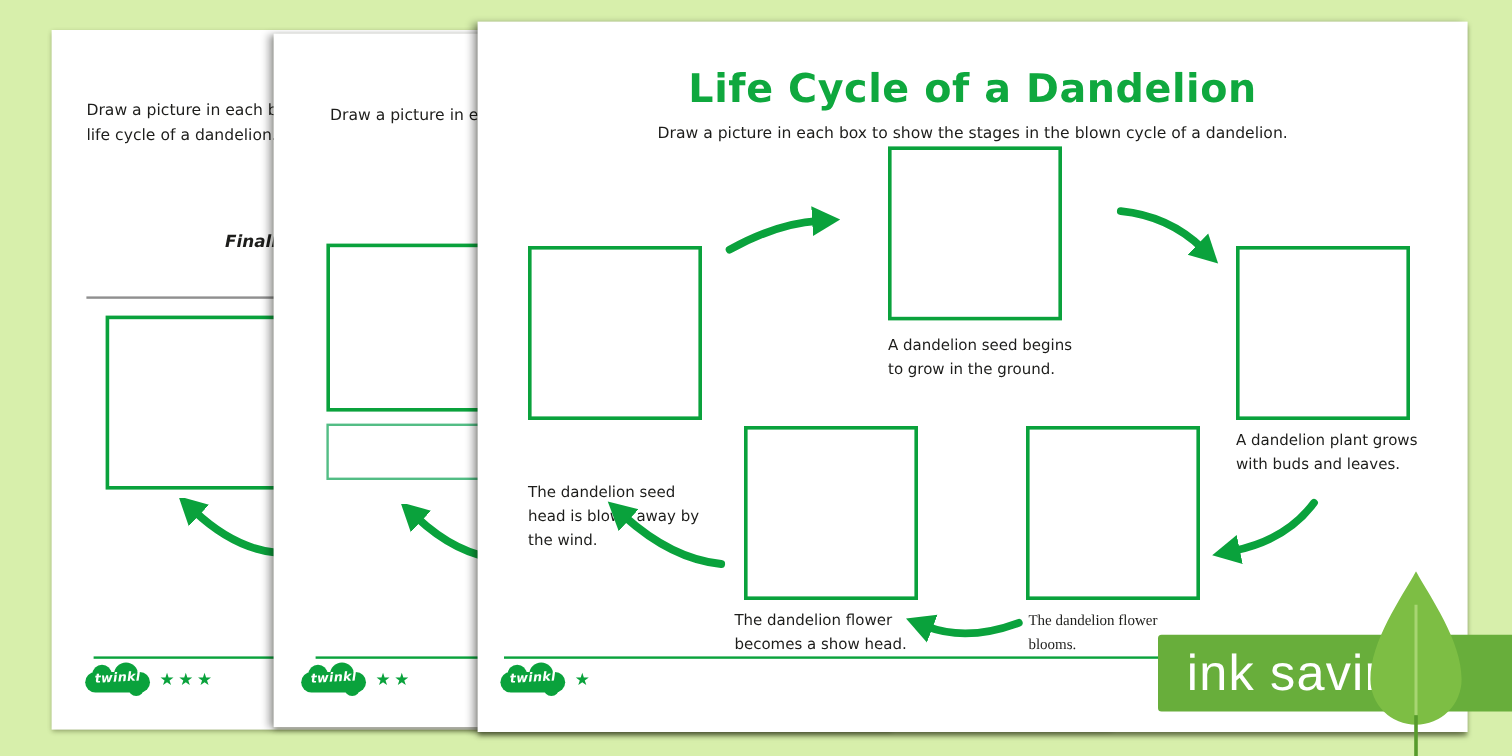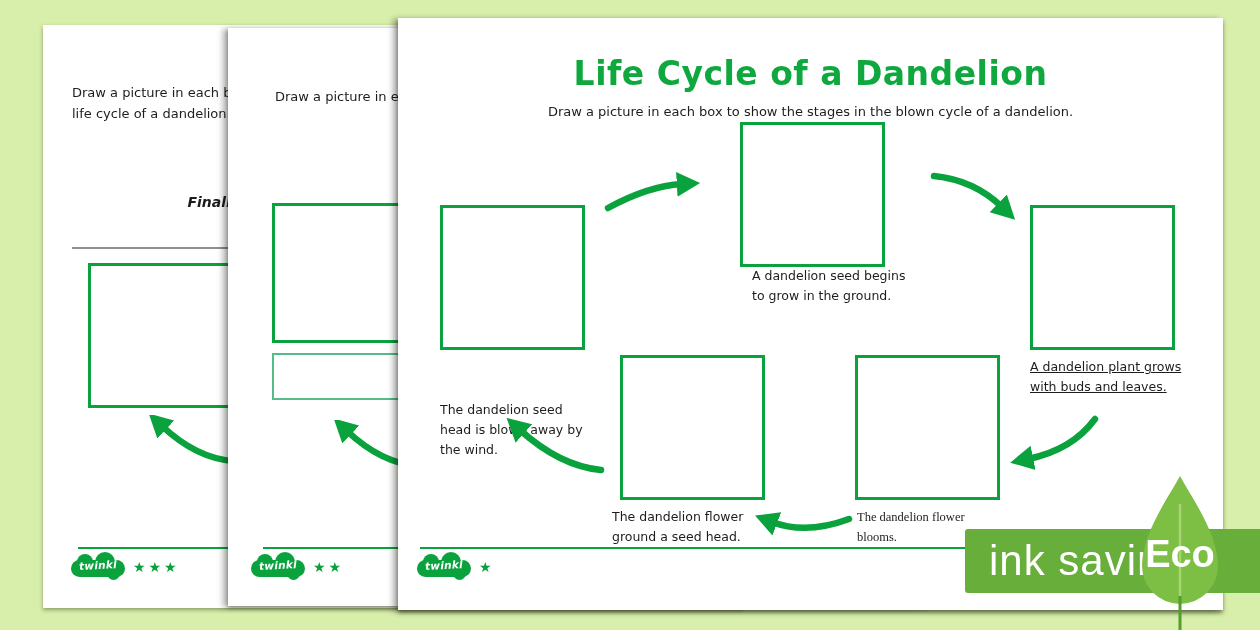--- a/index.html
+++ b/index.html
@@ -116,24 +116,24 @@
 <div class="page page3">
   <div class="title">Life Cycle of a Dandelion</div>
   <div class="instr">Draw a picture in each box to show the stages in the blown cycle of a dandelion.</div>
 
   <div class="draw-box box-145" style="left:342px; top:104px;"></div>
   <div class="draw-box box-145" style="left:632px; top:187px;"></div>
   <div class="draw-box box-145" style="left:457px; top:337px;"></div>
   <div class="draw-box box-145" style="left:222px; top:337px;"></div>
   <div class="draw-box box-145" style="left:42px;  top:187px;"></div>
 
-  <div class="caption" style="left:342px; top:248px; width:160px;margin-left:12px;">A dandelion seed begins to grow in the ground.</div>
-  <div class="caption" style="left:632px; top:339px; width:162px;text-decoration:underline;">A dandelion plant grows with buds and leaves.</div>
+  <div class="caption" style="left:342px; top:260px; width:160px;">A dandelion seed begins to grow in the ground.</div>
+  <div class="caption" style="left:632px; top:339px; width:162px;">A dandelion plant grows with buds and leaves.</div>
   <div class="caption" style="left:459px; top:489px; width:142px;font-family:Liberation Serif, serif;">The dandelion flower blooms.</div>
-  <div class="caption" style="left:214px; top:489px; width:152px;">The dandelion flower ground a seed head.</div>
+  <div class="caption" style="left:214px; top:489px; width:152px;">The dandelion flower becomes a show head.</div>
   <div class="caption" style="left:42px;  top:336px; width:148px;margin-top:46px;">The dandelion seed head is blown away by the wind.</div>
 
   <svg class="arrow-svg" style="left:0; top:0;" width="825" height="592" viewBox="0 0 825 592">
     <defs>
       <marker id="ah3" viewBox="0 0 4 4" markerWidth="4" markerHeight="4" refX="0.8" refY="2" orient="auto" markerUnits="strokeWidth">
         <path d="M0,0.1 L3.6,2 L0,3.9 Z" fill="#0aa23c"></path>
       </marker>
     </defs>
     <path d="M 210,190 Q 250,168 284,166" fill="none" stroke="#0aa23c" stroke-width="6.5" stroke-linecap="round" marker-end="url(#ah3)"></path>
     <path d="M 536,158 Q 576,162 604,189" fill="none" stroke="#0aa23c" stroke-width="6.5" stroke-linecap="round" marker-end="url(#ah3)"></path>
@@ -155,14 +155,13 @@
 
 <div class="banner">
   <div class="banner-text">ink saving</div>
 </div>
 <div class="leaf-wrap">
   <svg width="80" height="160" viewBox="0 0 80 160">
     <path d="M 40,0 C 28,22 2,58 2,90 A 38,38 0 0 0 78,90 C 78,58 52,22 40,0 Z" fill="#7dbe44"></path>
     <path d="M 40,28 L 40,120" stroke="#a8d573" stroke-width="2.5" fill="none"></path>
     <path d="M 40,120 L 40,158" stroke="#579b2c" stroke-width="3" fill="none"></path>
   </svg>
-  <div class="eco-text">Eco</div>
 </div>
 
 </body></html>

